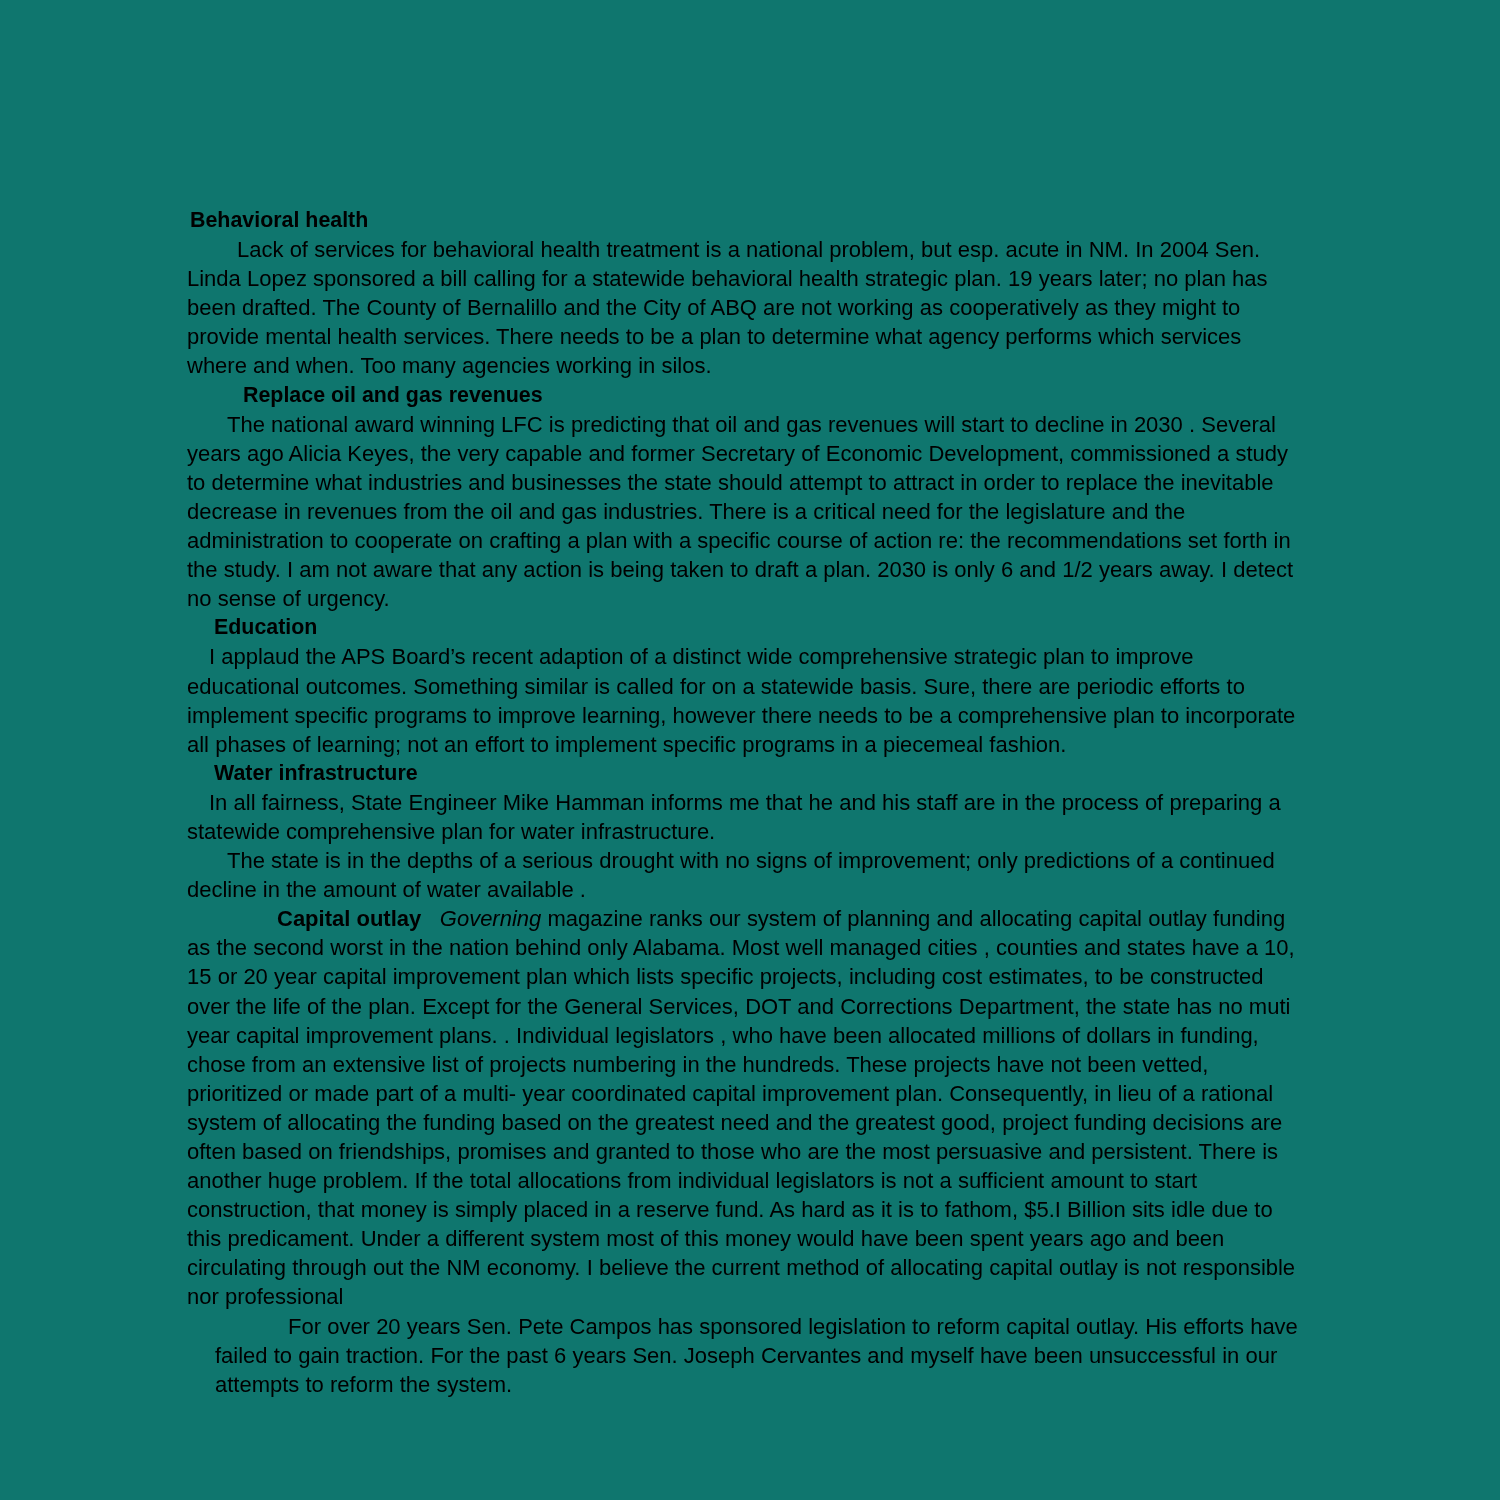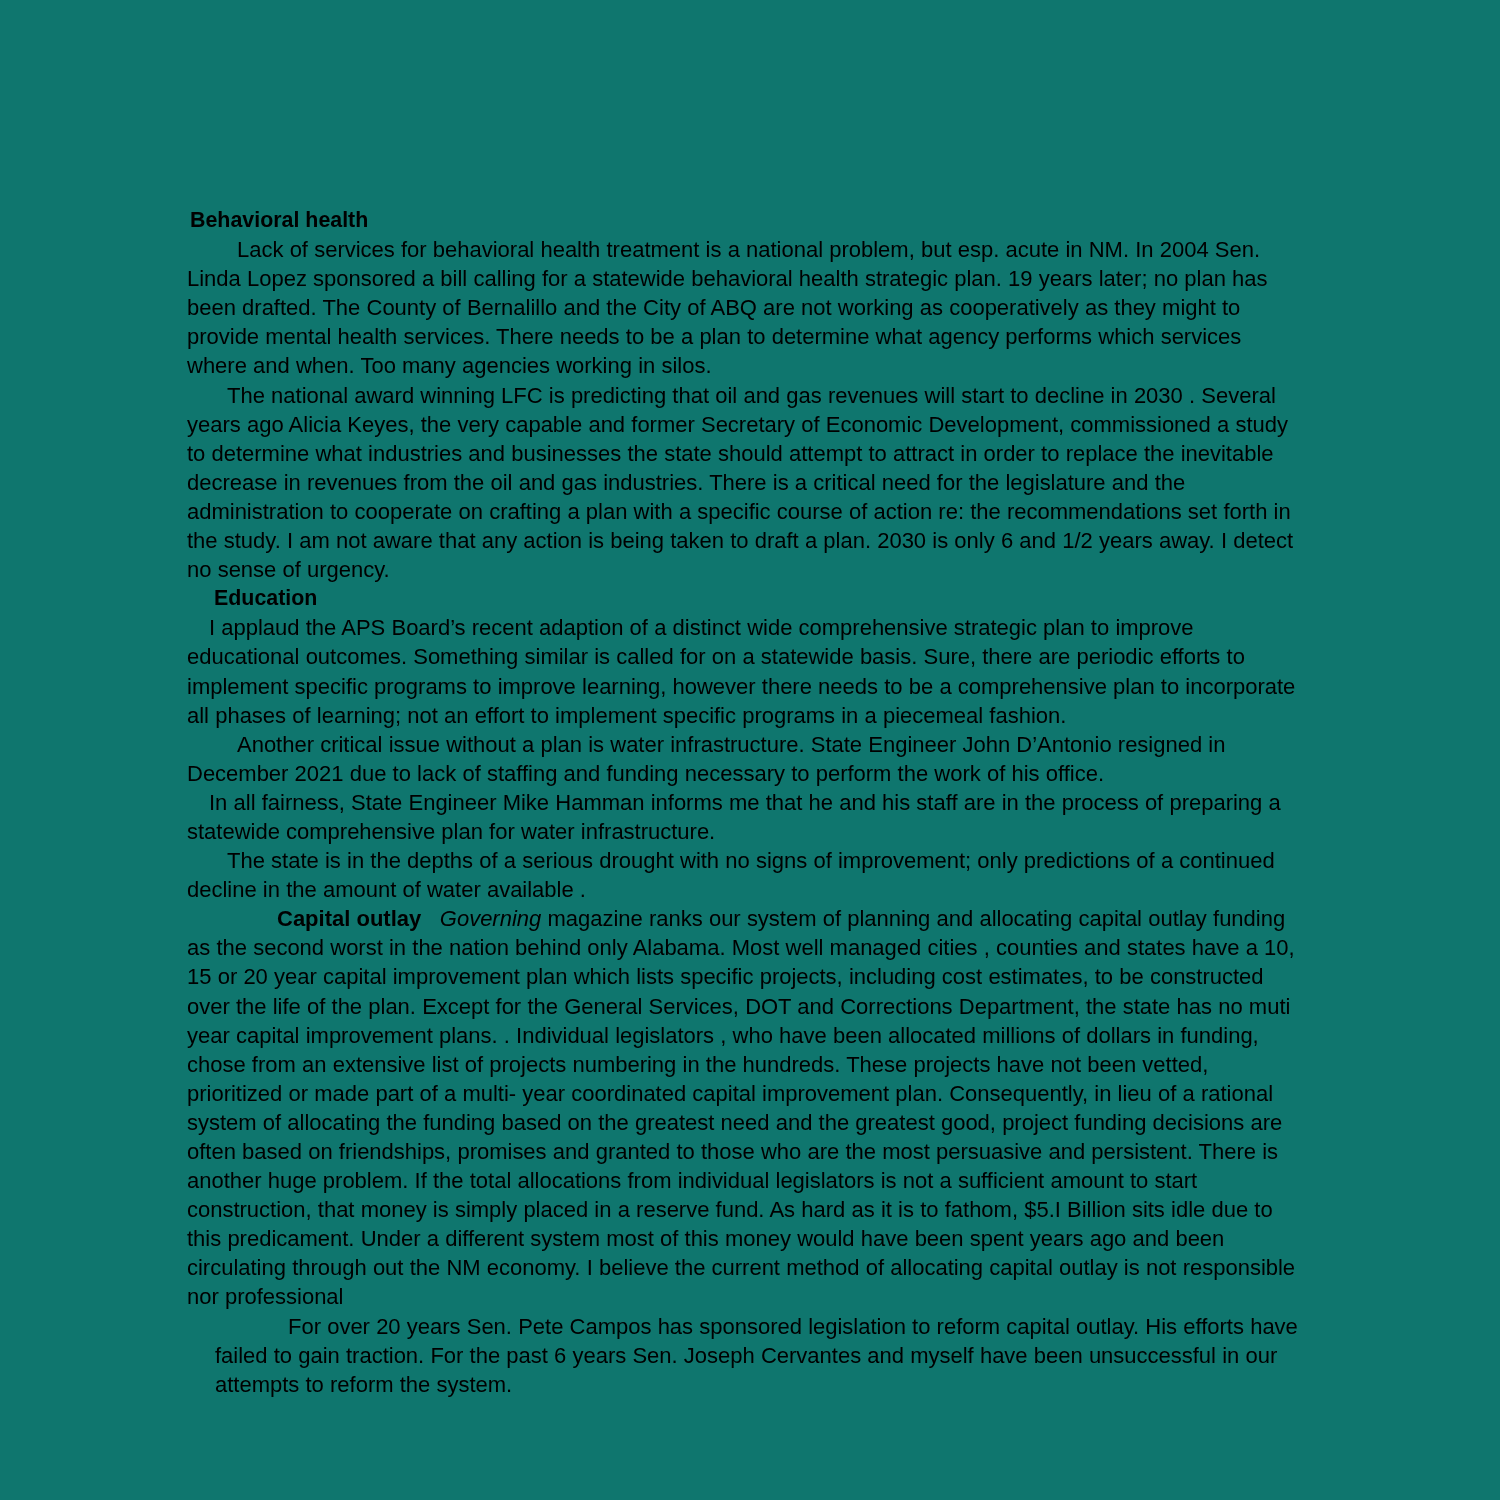--- a/index.html
+++ b/index.html
@@ -60,26 +60,27 @@
 </style>
 </head>
 <body>
 
 <div class="page">
   <div class="content">
 
     <p class="head ind-3">Behavioral health</p>
     <p class="para fi-50">Lack of services for behavioral health treatment is a national problem, but esp. acute in NM. In 2004 Sen. Linda Lopez sponsored a bill calling for a statewide behavioral health strategic plan. 19 years later; no plan has been drafted.  The County of Bernalillo and the City of ABQ are not working as cooperatively as they might to provide mental health services.  There needs to be a plan to determine what agency performs which services where and when.   Too many agencies working in silos.</p>
 
+    <p class="head ind-56">Replace oil and gas revenues</p>
     <p class="para fi-40">The national award winning LFC is predicting that oil and gas revenues will start to decline in 2030 . Several years ago Alicia Keyes, the very capable and former Secretary of Economic Development, commissioned a study to determine what industries and businesses the state should attempt to attract in order to replace the inevitable decrease in revenues from the oil and gas industries. There is a critical need for the legislature and the administration to cooperate on crafting a plan with a specific course of action re: the recommendations set forth in the study.   I am not aware that any action is being taken to draft a plan.  2030 is only 6 and 1/2 years away.  I detect no sense of urgency.</p>
 
     <p class="head ind-27">Education</p>
     <p class="para fi-22">I applaud the APS Board’s recent adaption of a distinct wide comprehensive strategic plan to improve educational outcomes.  Something similar is called for on a statewide basis. Sure, there are periodic efforts to implement specific programs to improve learning, however there needs to be a comprehensive plan to incorporate all phases of learning; not an effort to implement specific programs in a piecemeal fashion.</p>
 
-    <p class="para fi-50">Another critical issue without a plan is water infrastructure.  State Engineer John D’Antonio resigned in December 2021 due to lack of staffing and funding necessary to perform the work of his office.</p>
+    <p class="head ind-27">Water infrastructure</p>
     <p class="para fi-22">In all fairness, State Engineer Mike Hamman informs me that he and his staff are in the process of preparing a statewide comprehensive plan for water infrastructure.</p>
     <p class="para fi-40">The state is in the depths of a serious drought with no signs of improvement; only predictions of a continued decline in the amount of water available .</p>
 
     <p class="para fi-62">
       <span class="bold-run">Capital outlay</span><span class="nbsp-gap">   </span><span class="ital-run">Governing</span><span> magazine ranks our system of planning and allocating capital outlay funding as the second worst in the nation behind only Alabama.  Most well managed cities , counties and states have a 10, 15 or 20 year capital improvement plan which lists specific projects, including cost estimates, to be constructed over the life of the plan.   Except for the General Services, DOT and Corrections Department, the state has no muti year capital improvement plans. . Individual legislators , who have been allocated millions of dollars in funding, chose from an extensive list of projects numbering in the hundreds. These projects have not been vetted, prioritized or made part of a multi- year coordinated capital improvement plan. Consequently, in lieu of a rational system of allocating the funding based on the greatest need and the greatest good, project funding decisions are often based on friendships, promises and granted to those who are the most persuasive and persistent. There is another huge problem.  If the total allocations from individual legislators is not a sufficient amount to start construction, that money is simply placed in a reserve fund.  As hard as it is to fathom, $5.I Billion sits idle due to this predicament.  Under a different system most of this money would have been spent years ago and been circulating  through out the NM economy. I believe the current method of allocating capital outlay is not responsible nor professional</span>
     </p>
 
     <div class="block-last">
       <p class="para fi-73">For over 20 years Sen. Pete Campos has sponsored legislation to reform capital outlay. His efforts have failed to gain traction. For the past 6 years Sen. Joseph Cervantes and myself have been unsuccessful in our attempts to reform the system.</p>
     </div>

